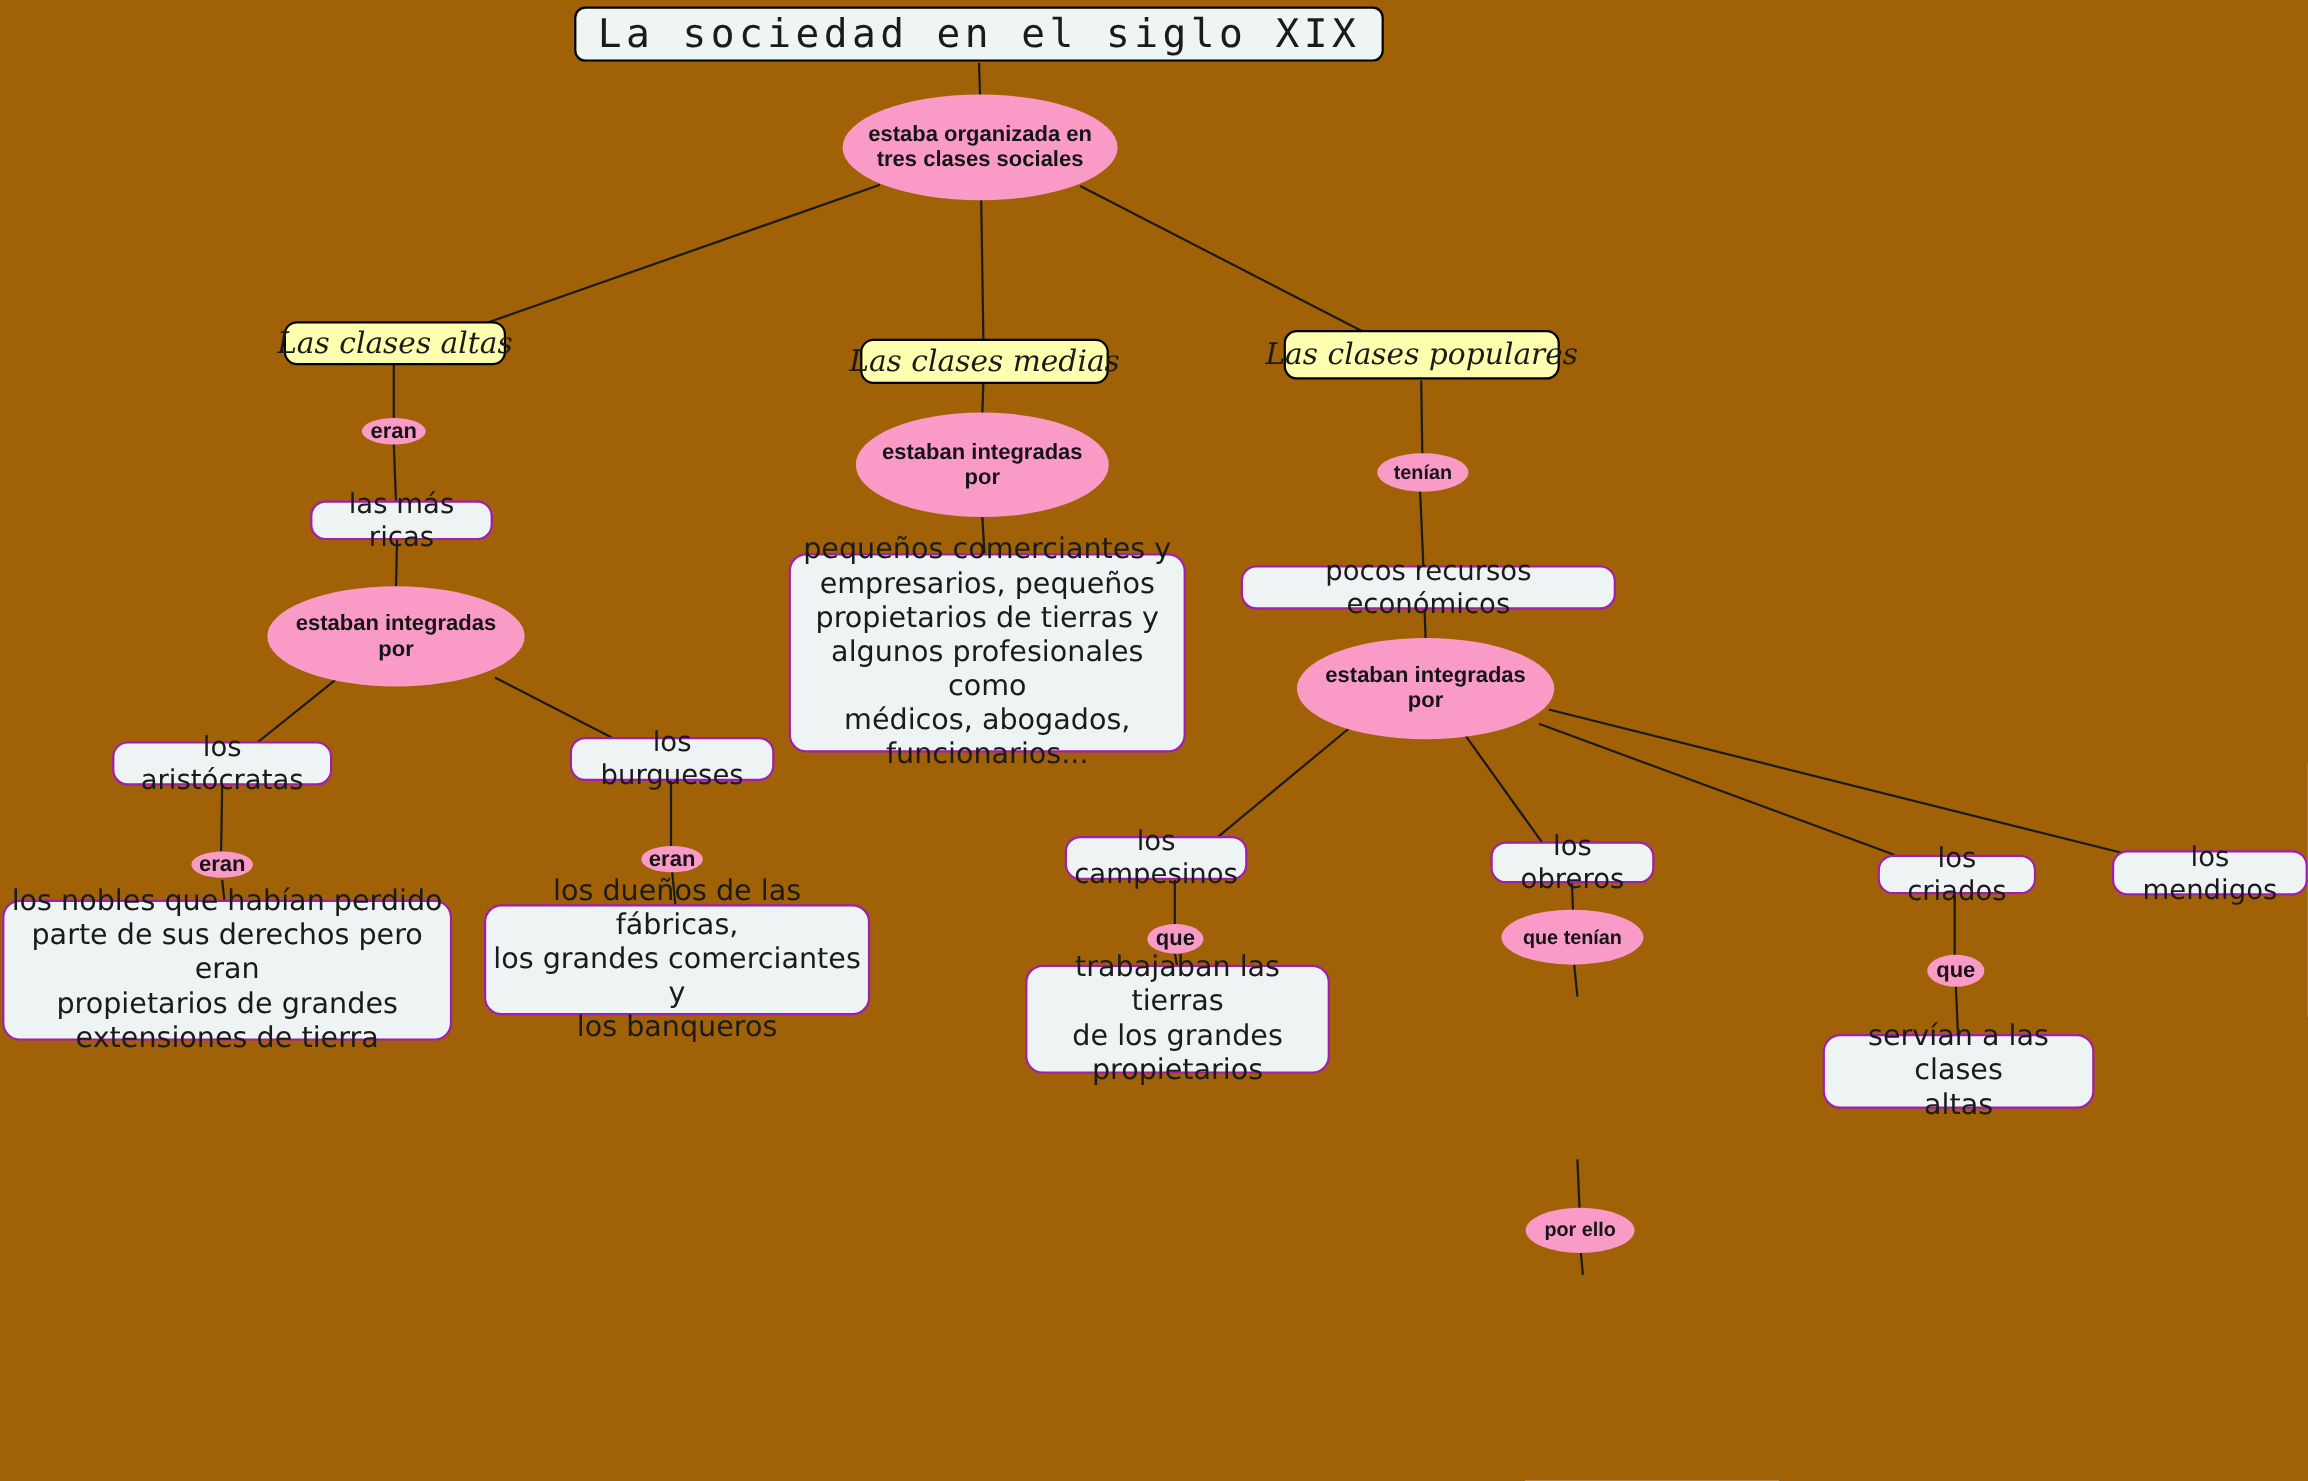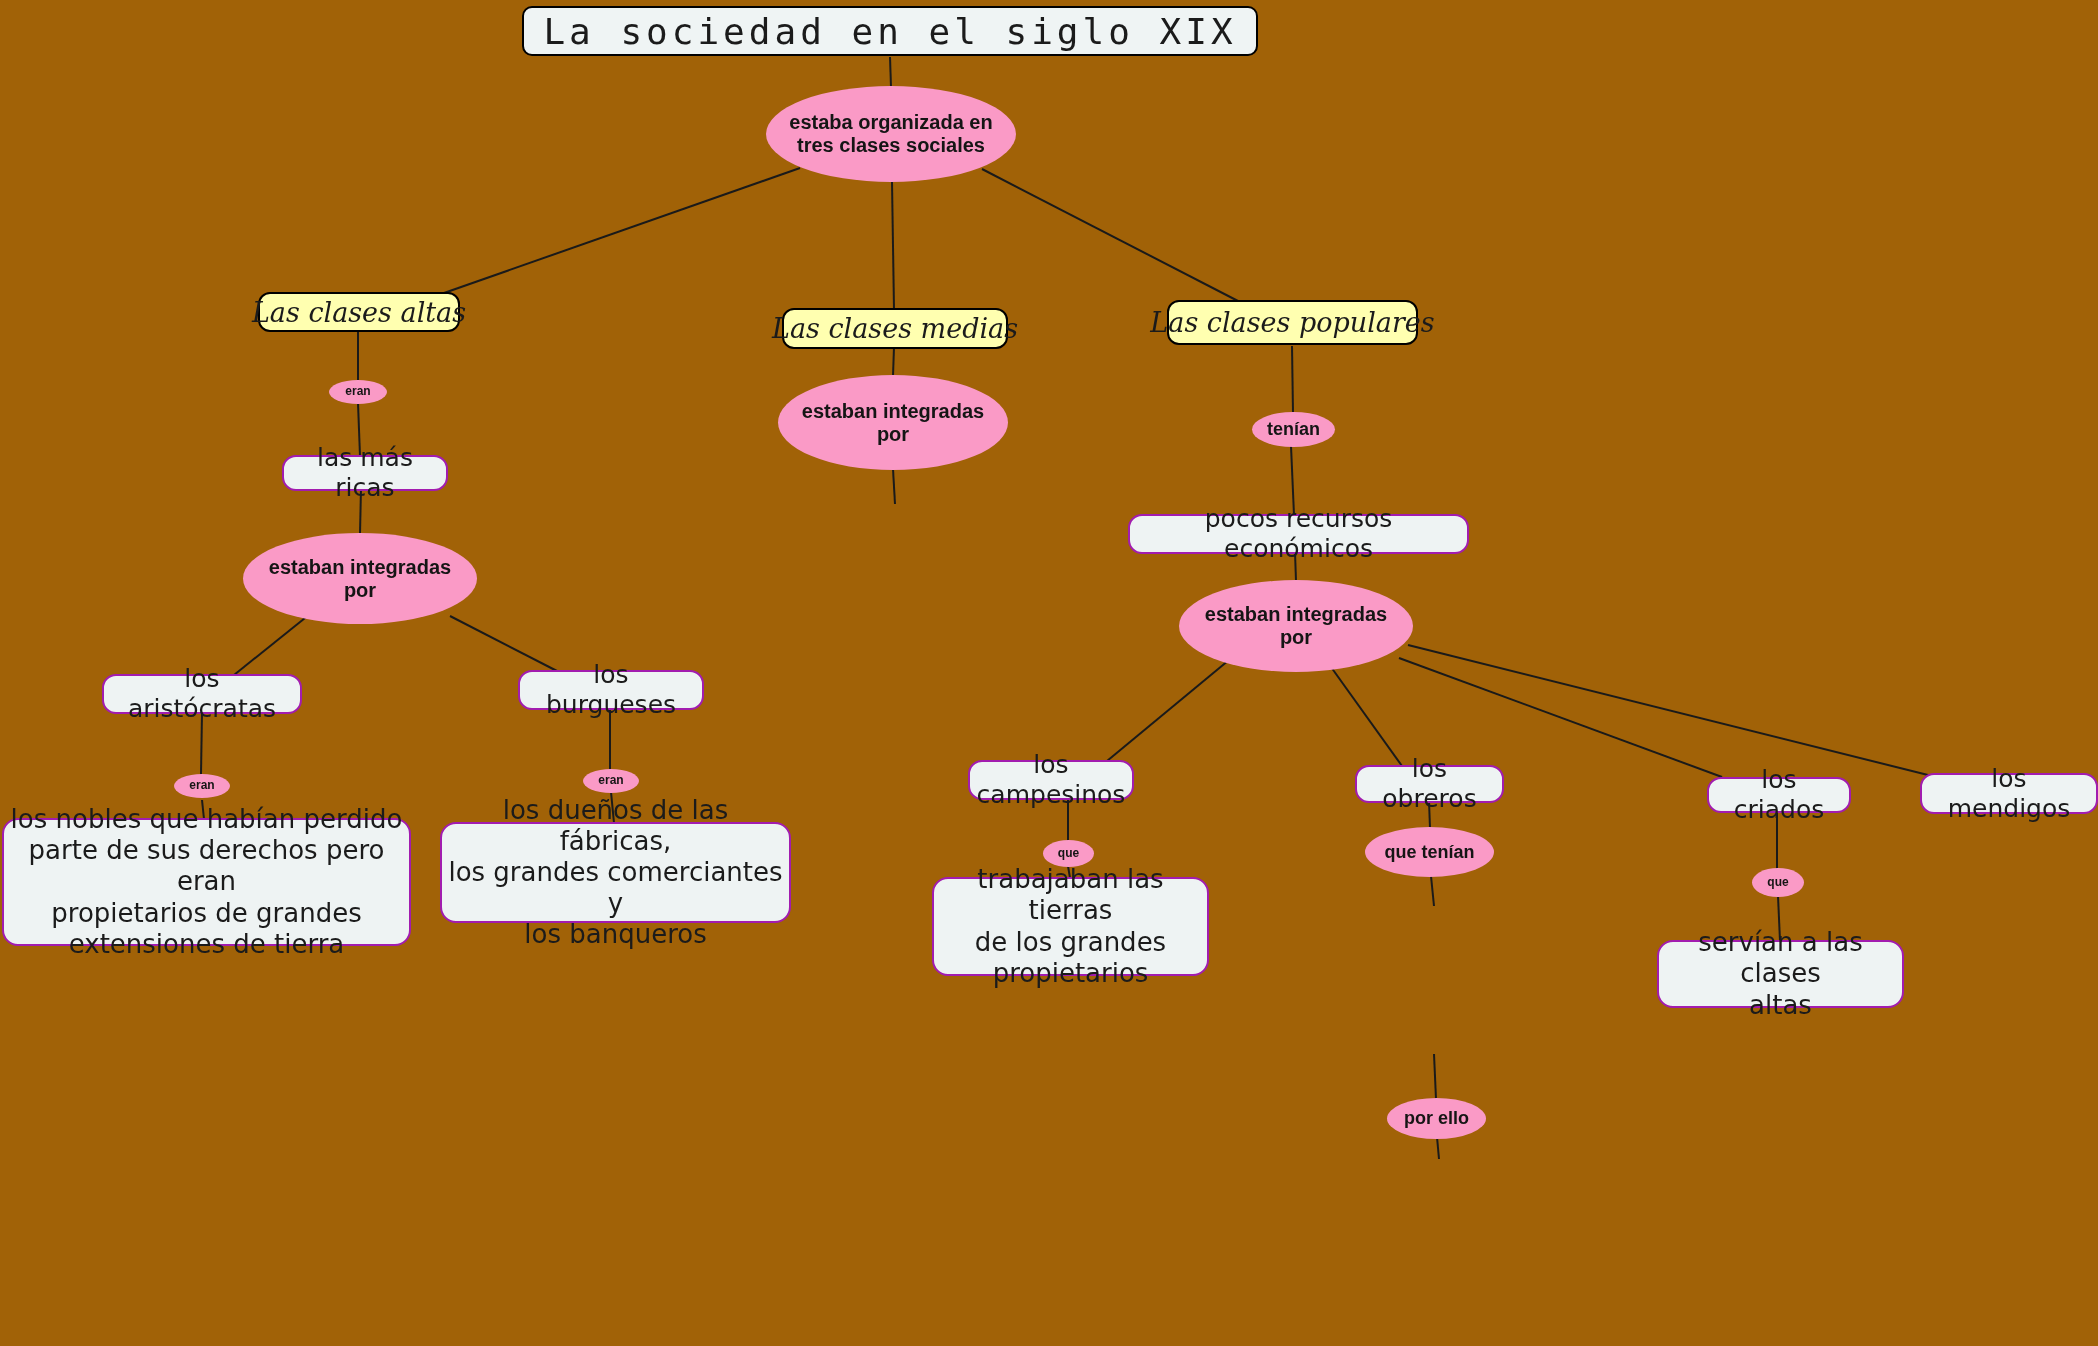--- a/index.html
+++ b/index.html
@@ -27,21 +27,21 @@
     font-family:"DejaVu Serif", serif; font-style:italic;
     font-size:27px; white-space:nowrap;
   }
   .ellipse {
     background:#FA9AC6; border-radius:50%;
     font-family:Liberation Sans, sans-serif; font-weight:bold;
     color:#151515; line-height:1.15;text-align:center;
   }
   .ellipse.big   { font-size:20px; }
   .ellipse.mid   { font-size:18px; }
-  .ellipse.small { font-size:12px; }
+  .ellipse.small { font-size:20px; }
   .node {
     background:#EEF3F3; border:2px solid #a21caf; border-radius:14px;
     font-size:25px; line-height:1.2; padding:0 6px;
   }
   .node.para { font-size:26px; border-radius:16px; line-height:1.2; }
 </style>
 </head>
 <body>
 
 <div id="canvas">
@@ -110,20 +110,26 @@
 
   <div class="node para" style="left:440px; top:822px; width:351px; height:101px;">los dueños de las fábricas,
 los grandes comerciantes y
 los banqueros</div>
 
   <div class="classbox" style="left:782px; top:308px; width:226px; height:41px;">Las clases medias</div>
 
   <div class="ellipse big" style="left:778px; top:375px; width:230px; height:95px; padding:0 10px;">estaban integradas
 por</div>
 
+  <div class="node para" style="left:717px; top:503px; width:361px; height:181px;">pequeños comerciantes y
+empresarios, pequeños
+propietarios de tierras y
+algunos profesionales como
+médicos, abogados,
+funcionarios...</div>
 
   <div class="classbox" style="left:1167px; top:300px; width:251px; height:45px;">Las clases populares</div>
 
   <div class="ellipse mid" style="left:1252px; top:412px; width:83px; height:35px;">tenían</div>
 
   <div class="node" style="left:1128px; top:514px; width:341px; height:40px;">pocos recursos económicos</div>
 
   <div class="ellipse big" style="left:1179px; top:580px; width:234px; height:92px; padding:0 10px;">estaban integradas
 por</div>
 

